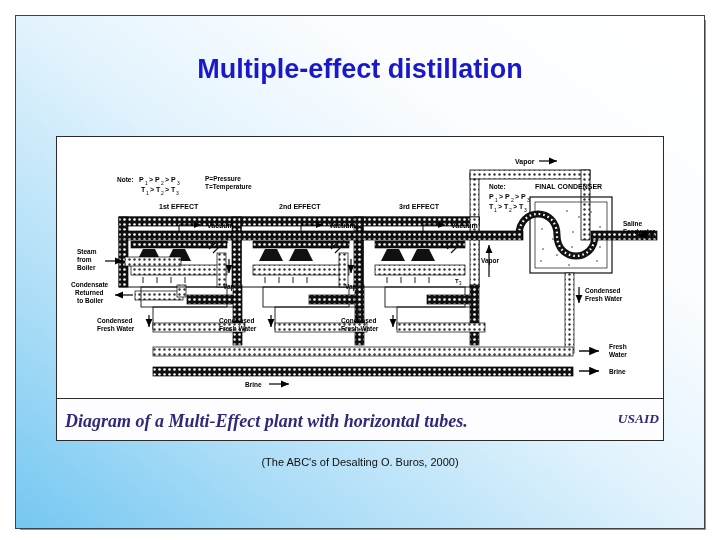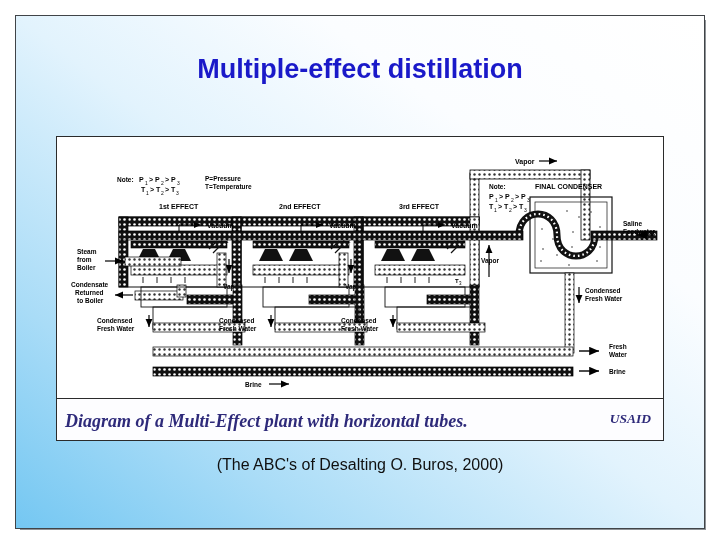--- a/index.html
+++ b/index.html
@@ -76,35 +76,35 @@
     left: 8px; top: 12px;
     font-family: "Liberation Serif", serif;
     font-style: italic;
     font-weight: bold;
     font-size: 18px;
     color: #2e2a7a;
     white-space: nowrap;
   }
   .caption-credit {
     position: absolute;
-    right: 12px; top: 12px;
+    right: 4px; top: 12px;
     font-family: "Liberation Serif", serif;
     font-style: italic;
     font-weight: bold;
     font-size: 13.5px;
     color: #2e2a7a;
     white-space: nowrap;
   }
 
   .source-note {
     position: absolute;
     left: 0; top: 440px;
     width: 688px;
     text-align: center;
-    font-size: 16px;
+    font-size: 11px;
     color: #101010;
     white-space: nowrap;
   }
 
   
   svg.diagram { display: block; }
   svg text { font-family: "Liberation Sans", sans-serif; fill: #000; }
 </style>
 </head>
 <body>

